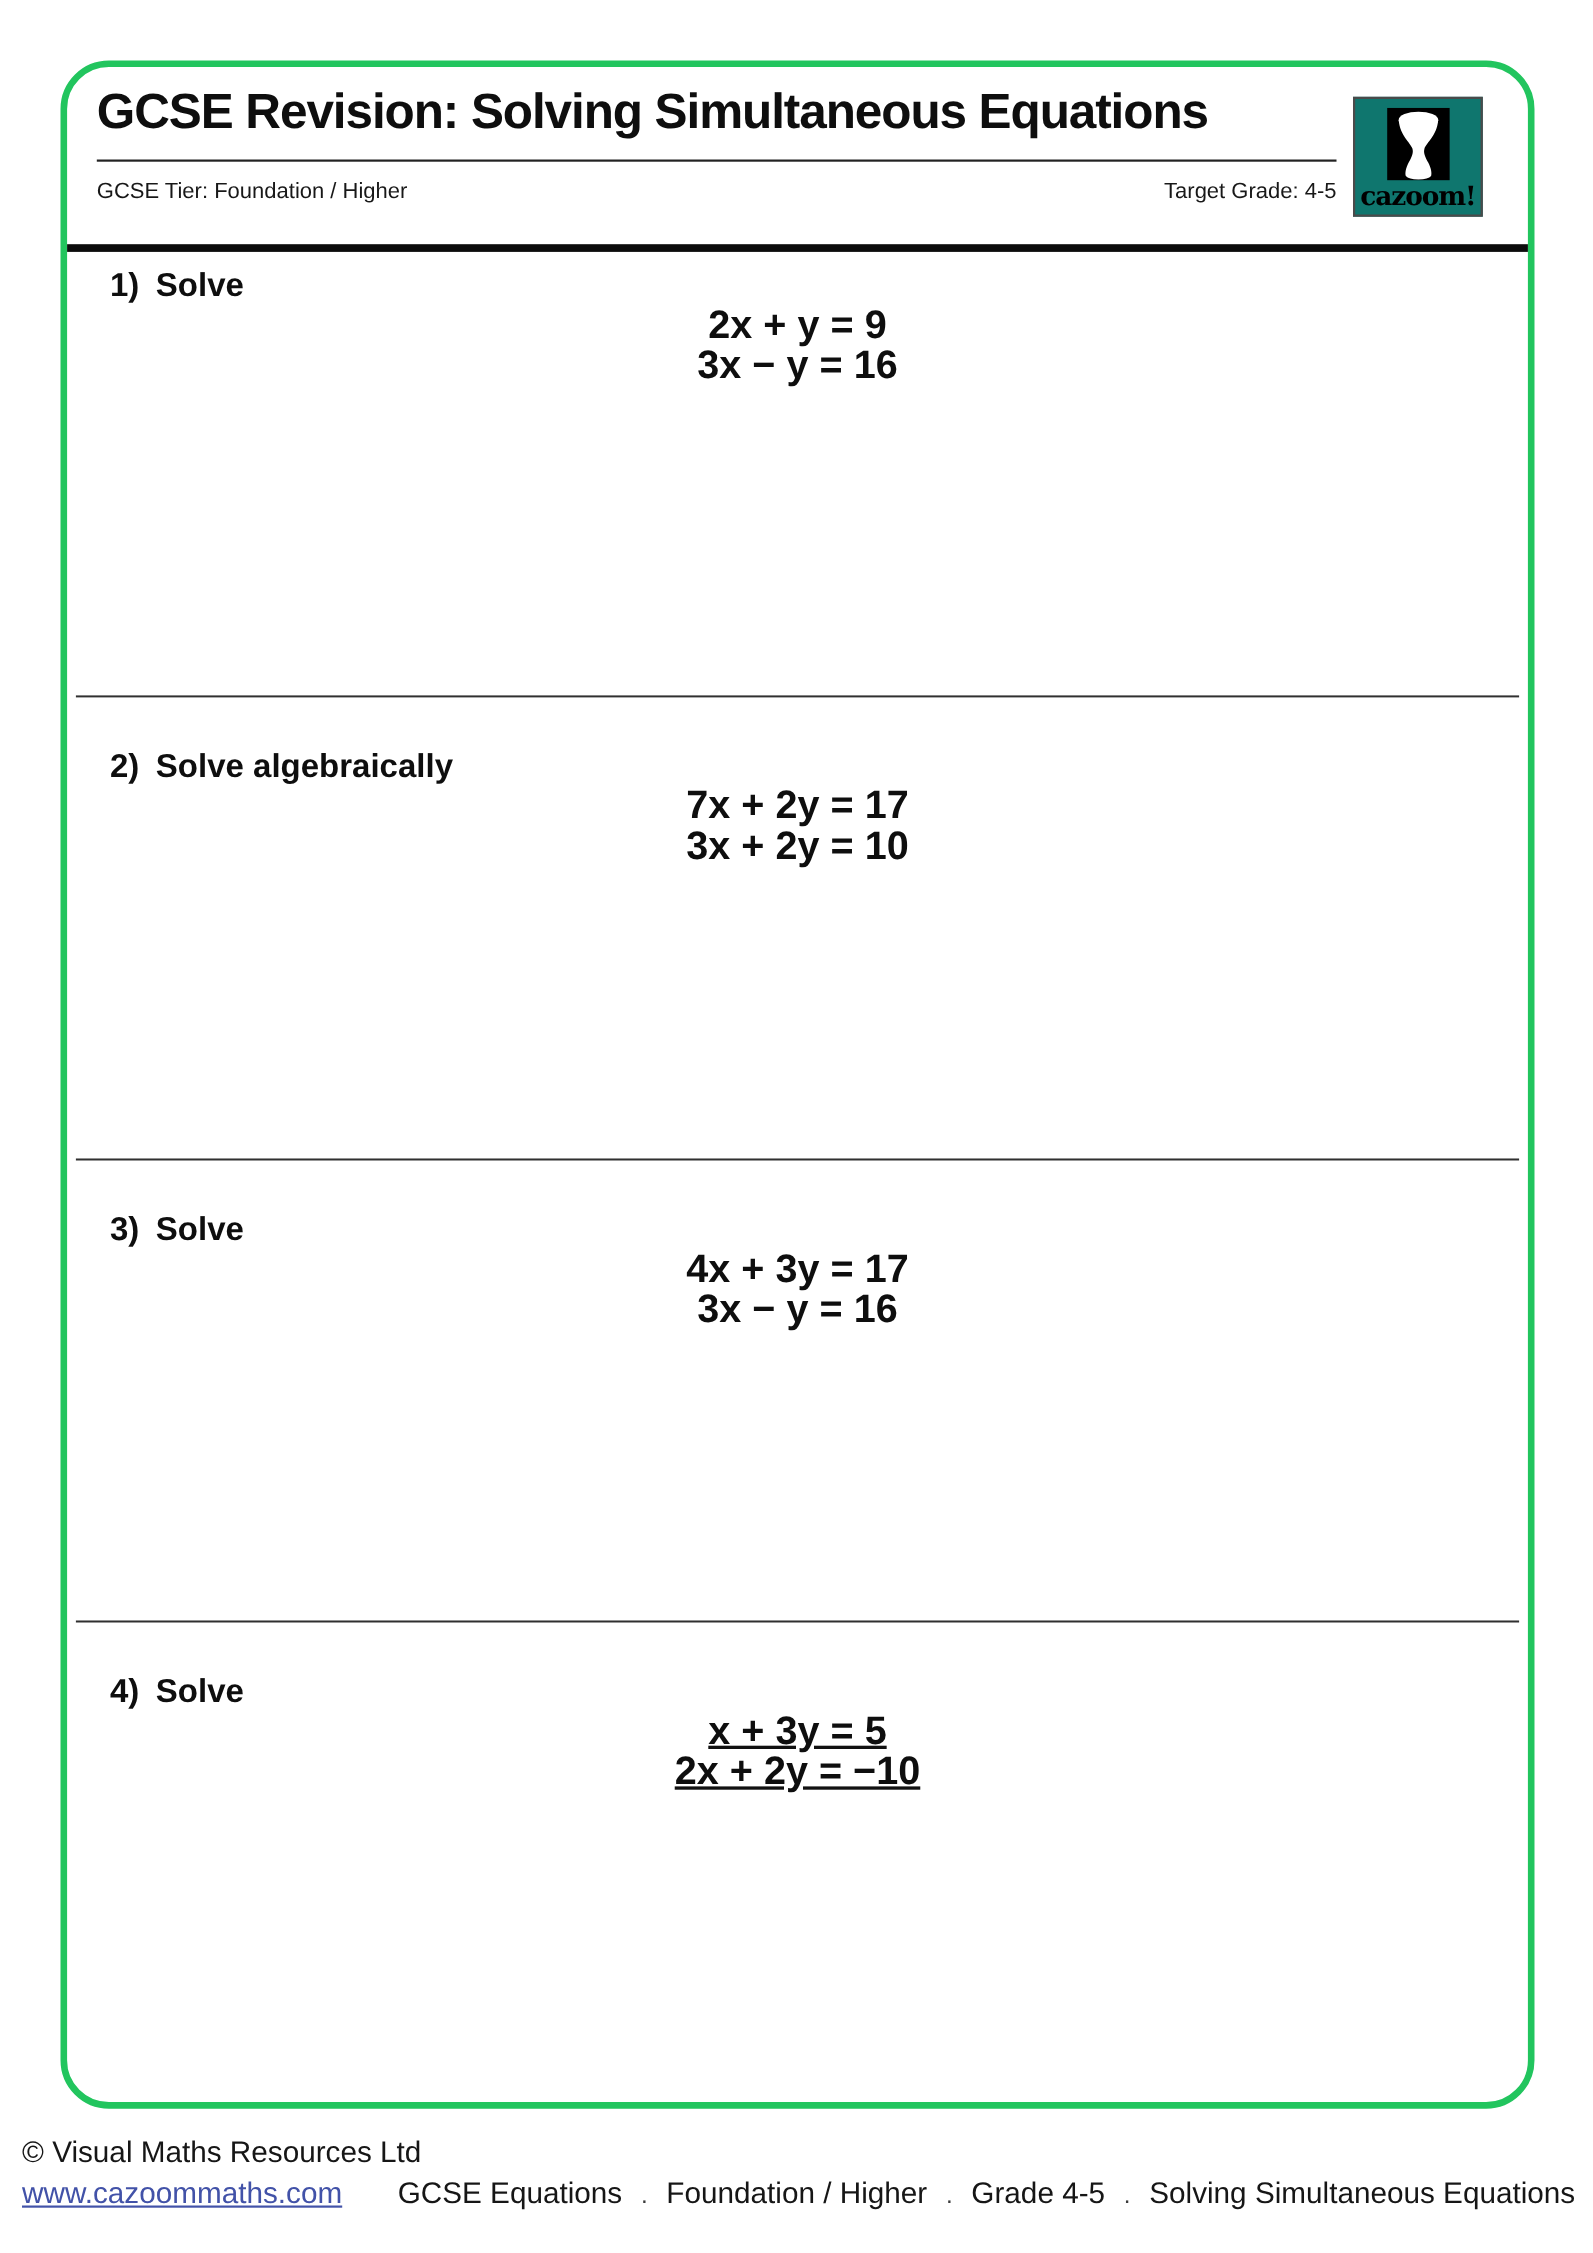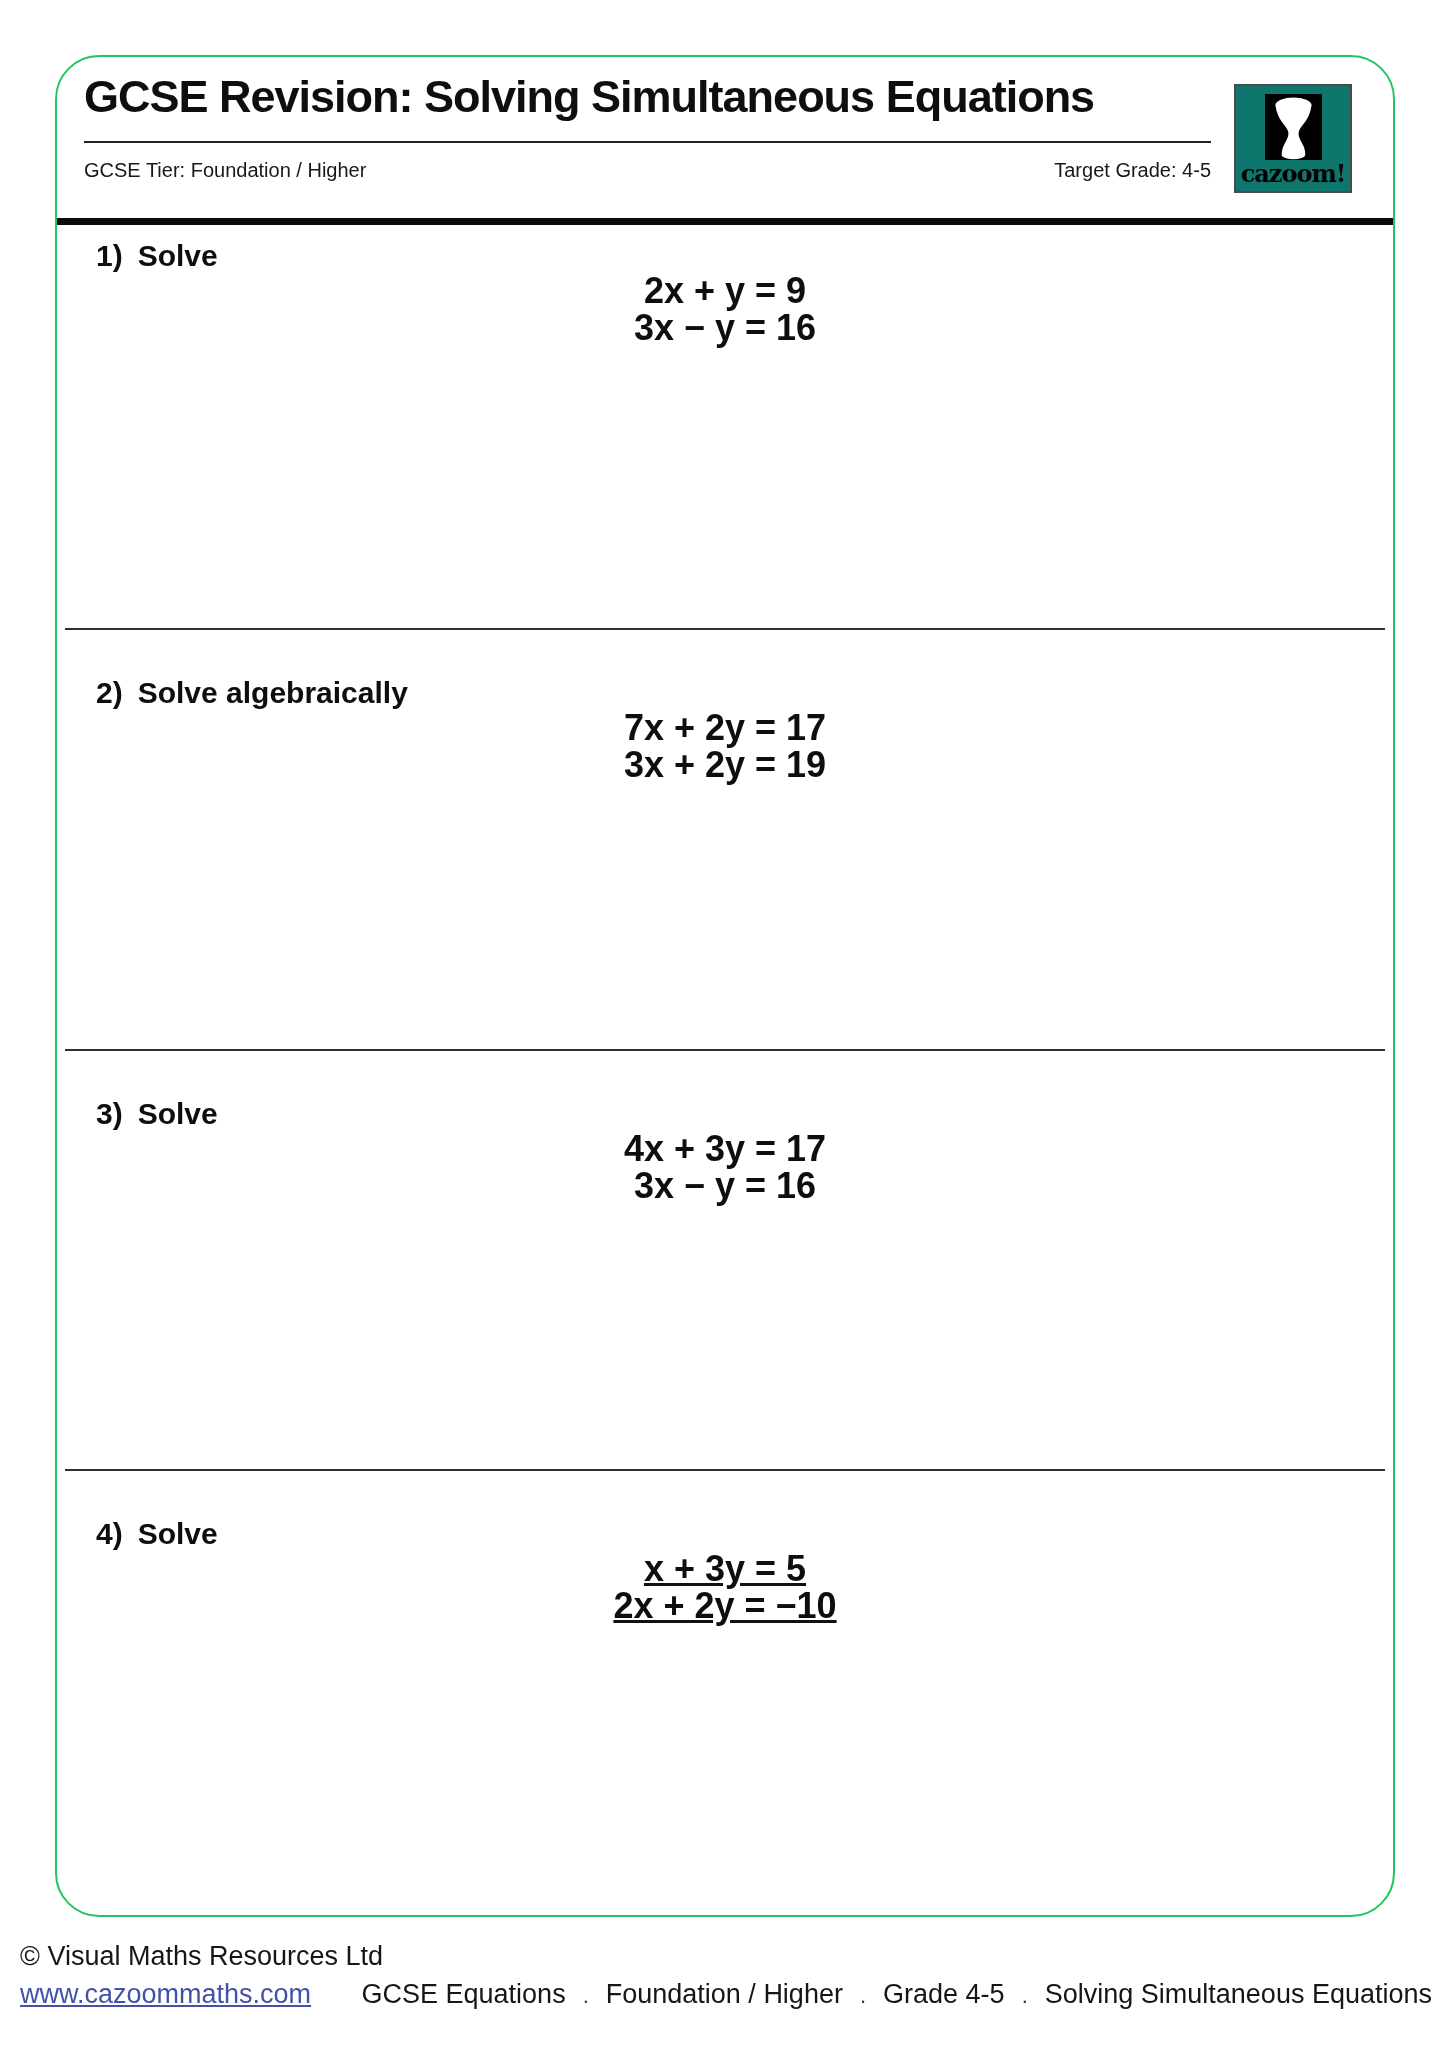--- a/index.html
+++ b/index.html
@@ -17,21 +17,21 @@
     overflow: hidden;
   }
   
   .sheet {
     position: absolute;
     left: 55px;
     top: 55px;
     width: 1340px;
     height: 1862px;
     box-sizing: border-box;
-    border: 2px solid #22c55e;
+    border: 6px solid #22c55e;
     border-radius: 44px;
     background: #ffffff;
   }
   
   .ws-header {
     position: relative;
     box-sizing: border-box;
     height: 168px;
     border-bottom: 7px solid #0c0c0c;
     padding: 17px 0 0 27px;
@@ -190,21 +190,21 @@
         </div>
       </section>
 
       <section class="question q2">
         <div class="divider"></div>
         <div class="q-label">
           <span class="q-num">2)</span><span class="q-prompt">Solve algebraically</span>
         </div>
         <div class="equations">
           <div>7x + 2y = 17</div>
-          <div>3x + 2y = 19</div>
+          <div>3x + 2y = 10</div>
         </div>
       </section>
 
       <section class="question q3">
         <div class="divider"></div>
         <div class="q-label">
           <span class="q-num">3)</span><span class="q-prompt">Solve</span>
         </div>
         <div class="equations">
           <div>4x + 3y = 17</div>

